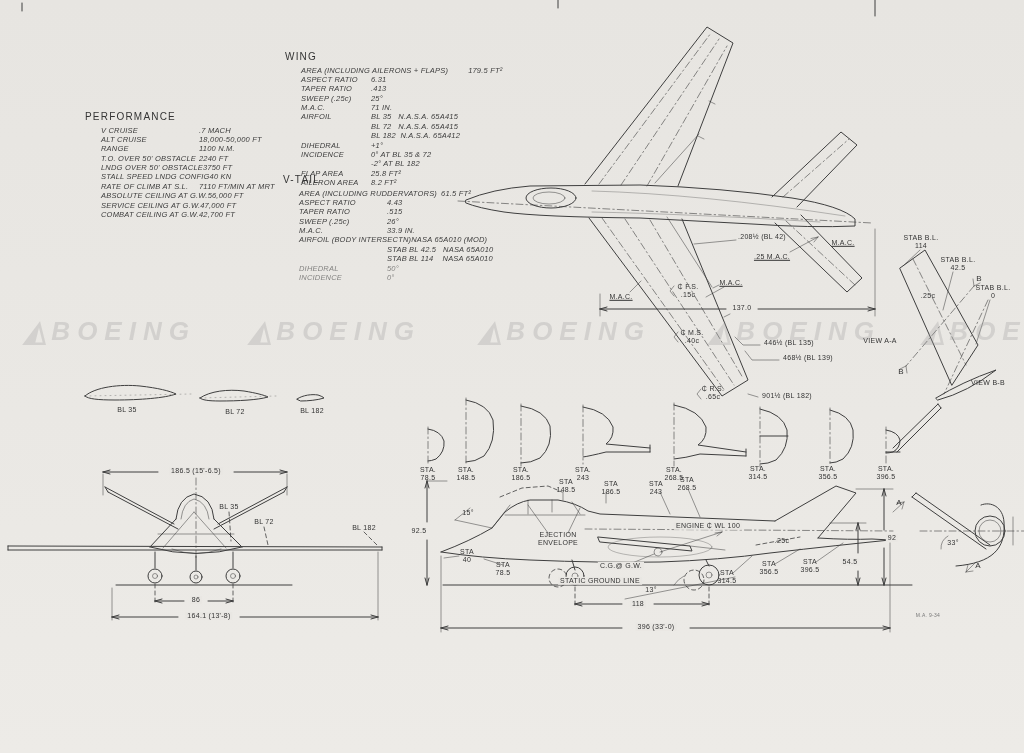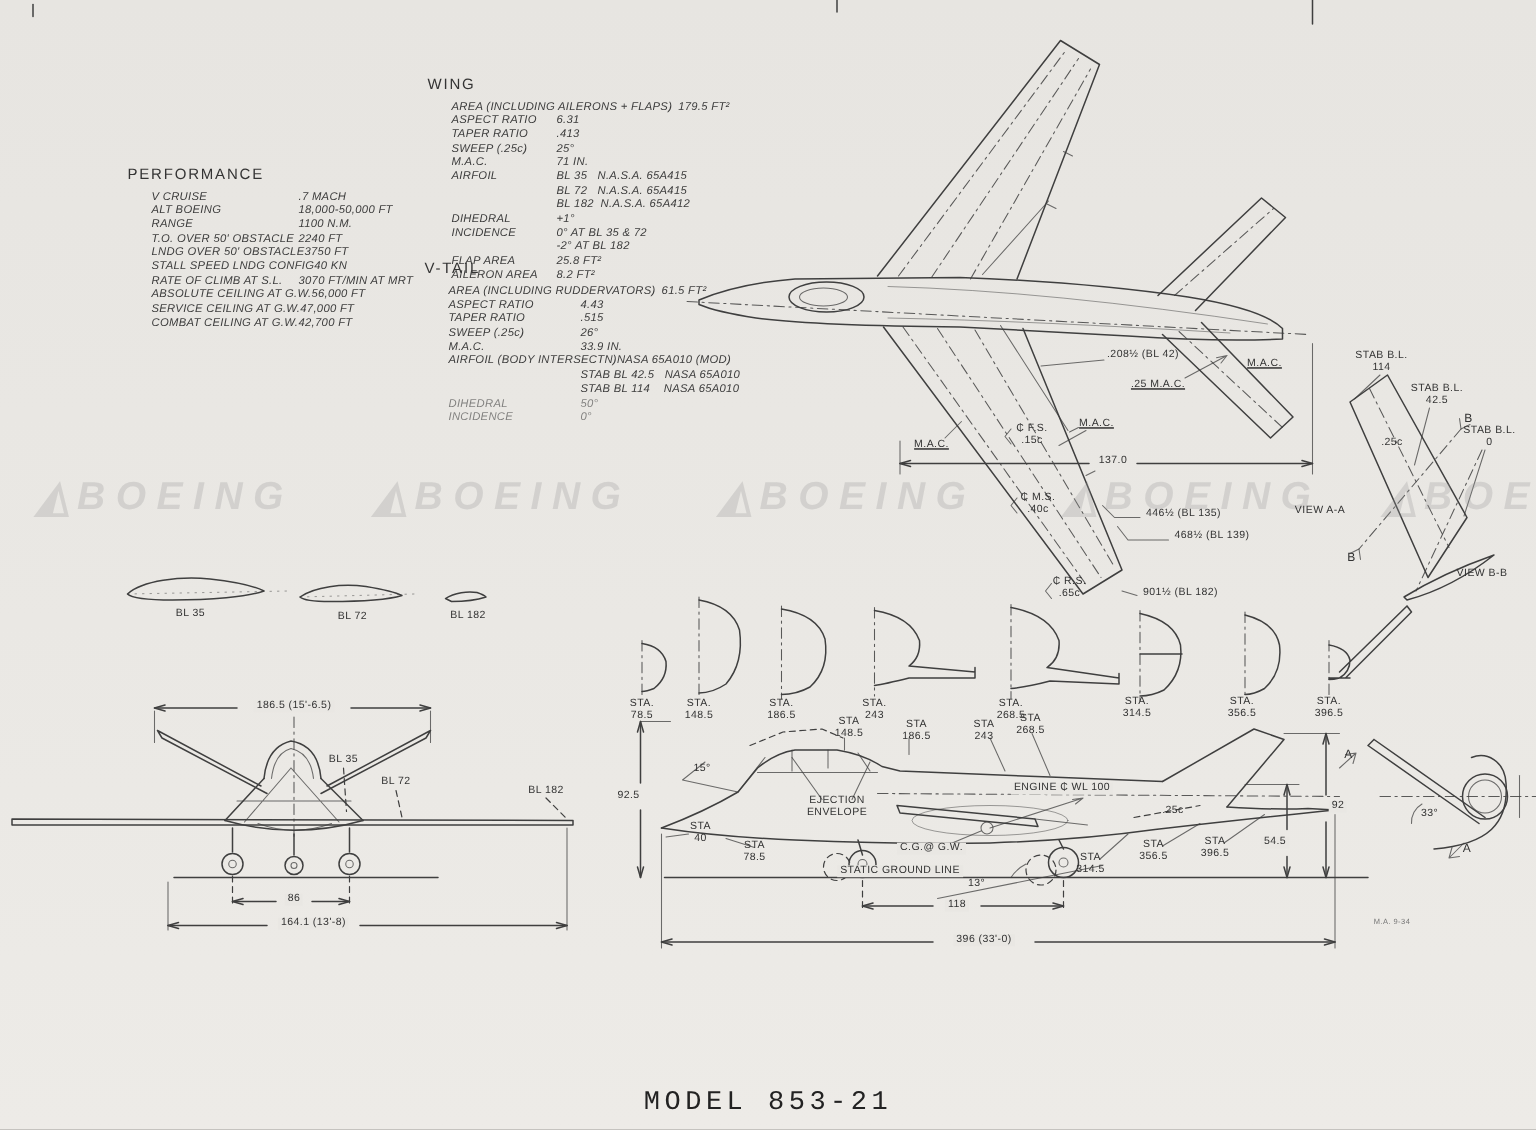--- a/index.html
+++ b/index.html
@@ -241,63 +241,63 @@
 
 
 
   <div class="spec perf" style="left:85px;top:111px">
     <div class="spec-title">PERFORMANCE</div>
     <div class="row">
         <span class="rl">V CRUISE</span>
         <span class="rv">.7 MACH</span>
       </div>
     <div class="row">
-        <span class="rl">ALT BOEING</span>
+        <span class="rl">ALT CRUISE</span>
         <span class="rv">18,000-50,000 FT</span>
       </div>
     <div class="row">
         <span class="rl">RANGE</span>
         <span class="rv">1100 N.M.</span>
       </div>
     <div class="row">
         <span class="rl">T.O. OVER 50' OBSTACLE</span>
         <span class="rv">2240 FT</span>
       </div>
     <div class="row">
         <span class="rl">LNDG OVER 50' OBSTACLE</span>
         <span class="rv">3750 FT</span>
       </div>
     <div class="row">
         <span class="rl">STALL SPEED LNDG CONFIG</span>
         <span class="rv">40 KN</span>
       </div>
     <div class="row">
         <span class="rl">RATE OF CLIMB AT S.L.</span>
-        <span class="rv">3070 FT/MIN AT MRT</span>
+        <span class="rv">7110 FT/MIN AT MRT</span>
       </div>
     <div class="row">
         <span class="rl">ABSOLUTE CEILING AT G.W.</span>
         <span class="rv">56,000 FT</span>
       </div>
     <div class="row">
         <span class="rl">SERVICE CEILING AT G.W.</span>
         <span class="rv">47,000 FT</span>
       </div>
     <div class="row">
         <span class="rl">COMBAT CEILING AT G.W.</span>
         <span class="rv">42,700 FT</span>
       </div>
   </div>
 
 
   <div class="spec wing" style="left:285px;top:51px">
     <div class="spec-title">WING</div>
     <div class="row">
         <span class="rl">AREA (INCLUDING AILERONS + FLAPS)</span>
-        <span class="rv" style="padding-left:4px">179.5 FT²</span>
+        <span class="rv" style="padding-left:20px">179.5 FT²</span>
       </div>
     <div class="row">
         <span class="rl">ASPECT RATIO</span>
         <span class="rv">6.31</span>
       </div>
     <div class="row">
         <span class="rl">TAPER RATIO</span>
         <span class="rv">.413</span>
       </div>
     <div class="row">
@@ -472,14 +472,13 @@
   <div class="lbl bg" style="left:638px;top:604px">118</div>
   <div class="lbl bg" style="left:656px;top:627px">396 (33'-0)</div>
   <div class="lbl bg" style="left:892px;top:538px">92</div>
   <div class="lbl bg" style="left:850px;top:562px">54.5</div>
   <div class="lbl tiny" style="left:928px;top:615px">M.A. 9-34</div>
 
   <div class="lbl big" style="left:899px;top:503px">A</div>
   <div class="lbl" style="left:953px;top:543px">33°</div>
   <div class="lbl big" style="left:978px;top:566px">A</div>
 
-  <div class="model">MODEL 853-21</div>
 </div>
 
 </body></html>

